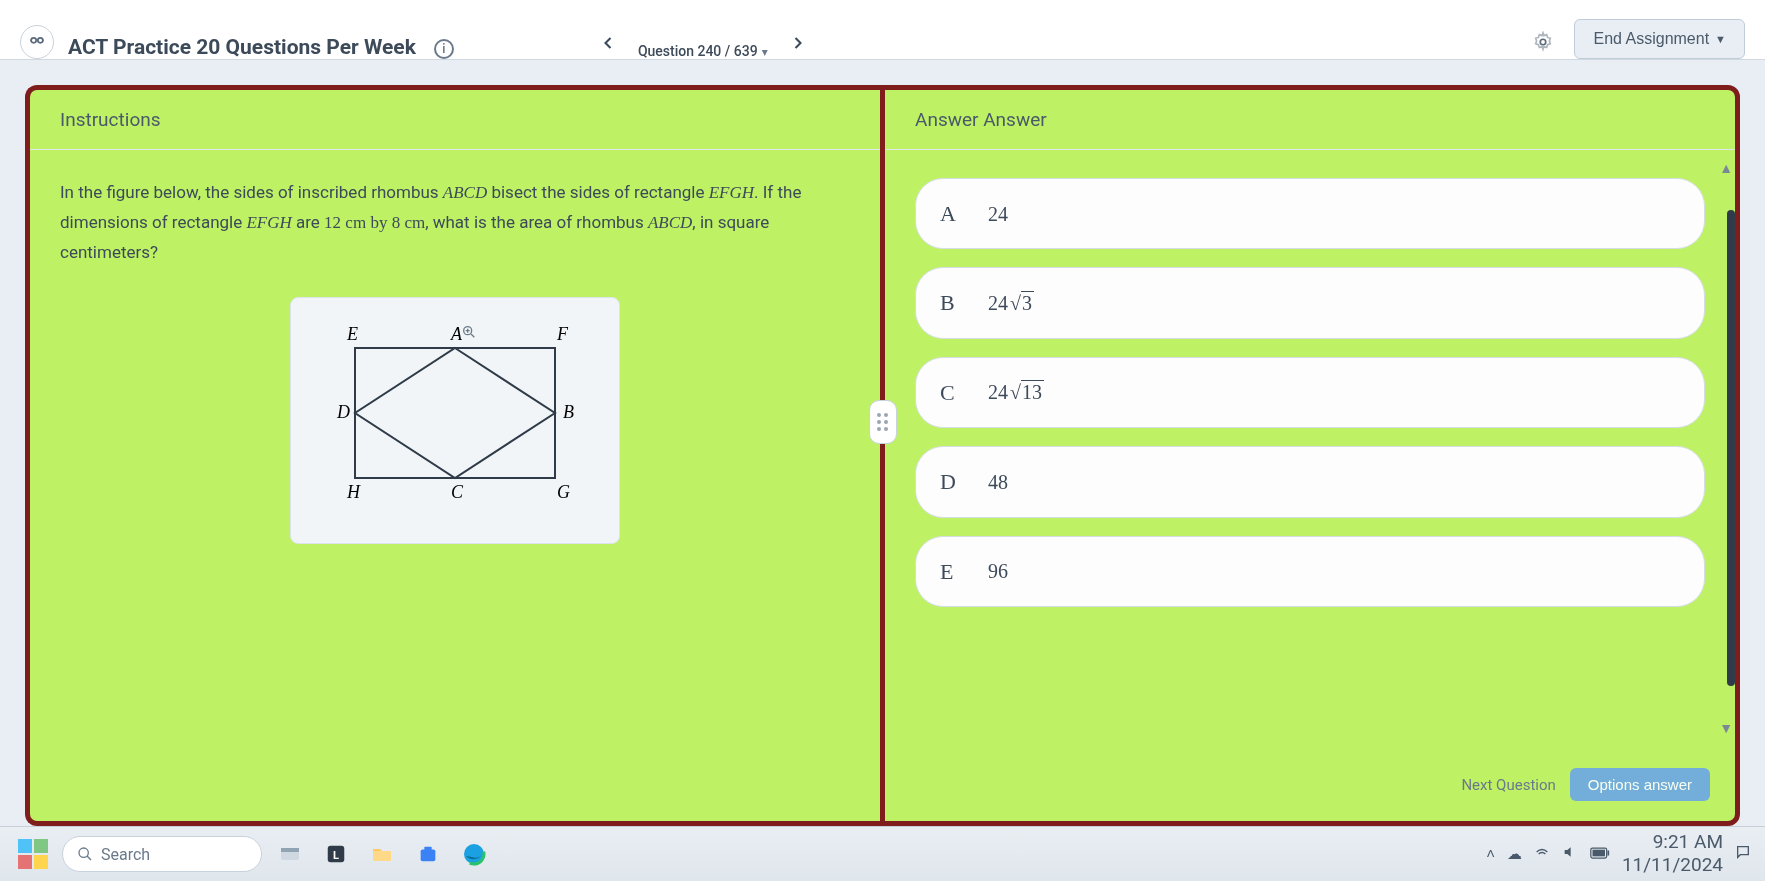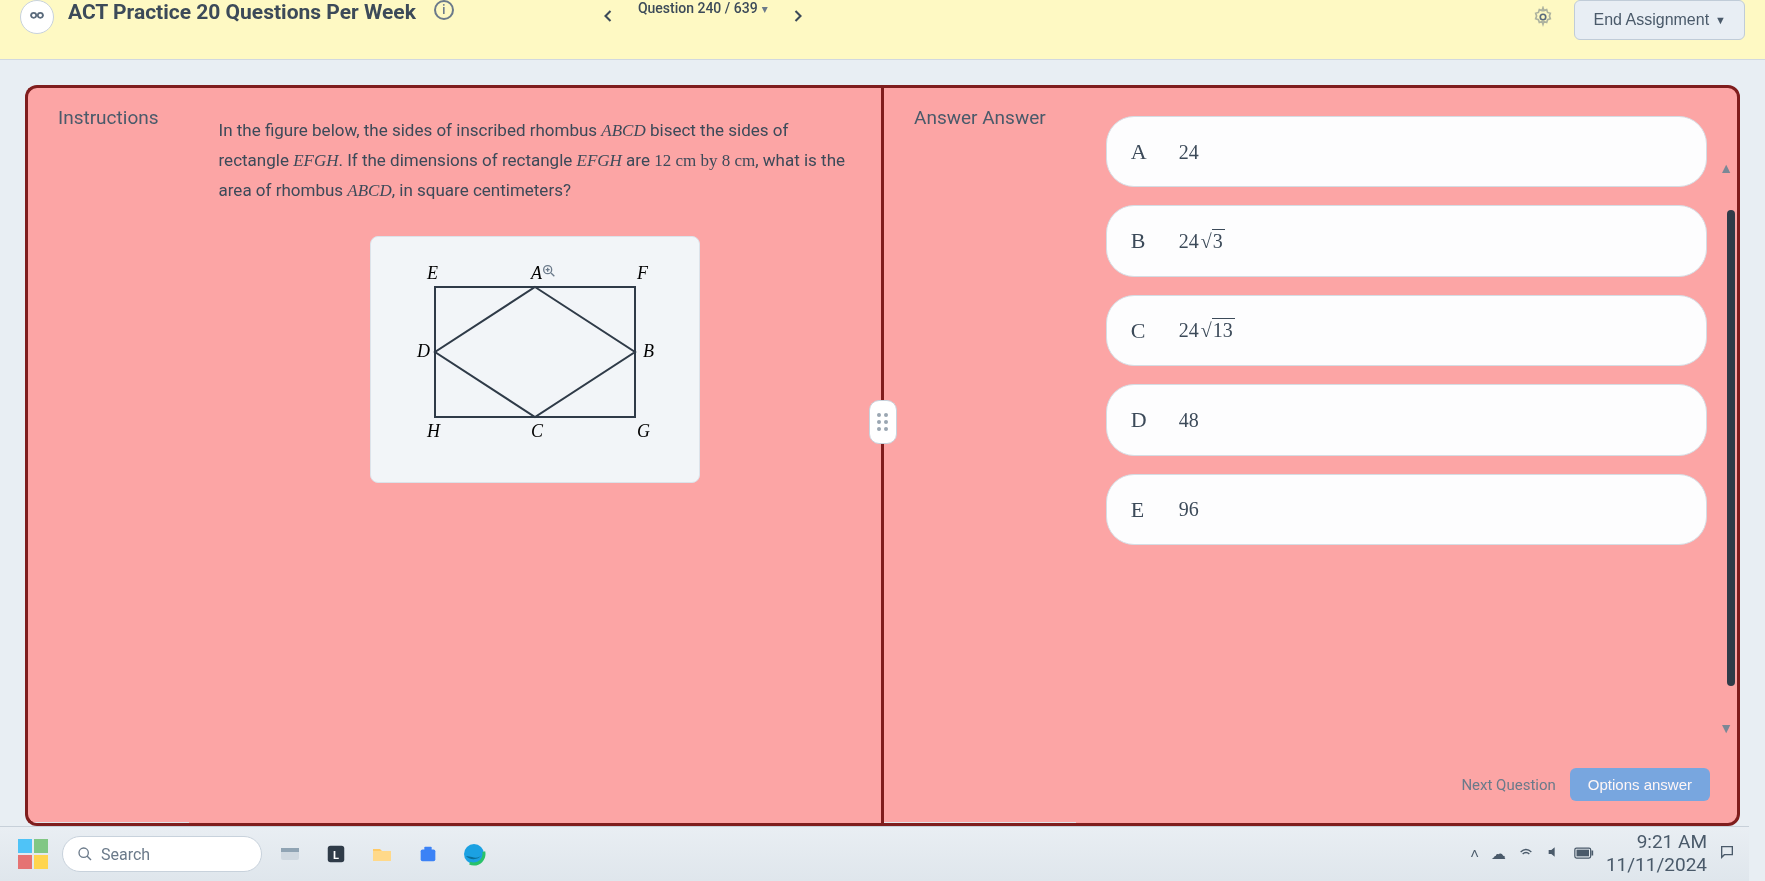--- a/index.html
+++ b/index.html
@@ -8,23 +8,23 @@
     background: #e8eef3;
     width: 1765px;
     height: 881px;
     overflow: hidden;
     position: relative;
   }
 
   
   .topbar {
     height: 60px;
-    background: #fef9c3;
+    background: #ffffff;
     display: flex;
-    align-items: flex-start;
+    align-items: flex-end;
     padding: 0 20px;
     gap: 14px;
     border-bottom: 1px solid #d0d8e0;
   }
   .app-icon {
     width: 34px; height: 34px;
     border-radius: 50%;
     background: #ffffff;
     border: 1px solid #c8d2dc;
     display: flex; align-items: center; justify-content: center;
@@ -73,26 +73,26 @@
   }
 
   
   .content {
     display:flex;
     height: calc(100% - 60px - 55px);
     padding: 25px 25px 0 25px;
     gap: 0;
   }
   .panel {
-    background:#fca5a5;
-    border:3px solid #7f1d1d;
+    background:#bef264;
+    border:5px solid #7f1d1d;
     border-radius:12px;
     flex:1;
     display:flex;
-    flex-direction:row;
+    flex-direction:column;
     overflow:hidden;
   }
   .left-panel { border-top-right-radius:0; border-bottom-right-radius:0; border-right:none;}
   .right-panel { border-top-left-radius:0; border-bottom-left-radius:0;}
   .panel-header {
     padding: 18px 30px;
     font-size: 19px;
     color:#4a5a6a;
     border-bottom:1px solid #e0e6ec;
   }
@@ -204,21 +204,21 @@
     color:#7a8896; font-size:14px;
   }
   .scroll-track {
     position:absolute; right:30px; top:150px; bottom:140px;
     width:8px; background:#2f3b48; border-radius:4px;
   }
 
   
   .taskbar {
     position:absolute;
-    left:0; right:16px; bottom:0;
+    left:0; right:0; bottom:0;
     height:55px;
     background: linear-gradient(180deg,#e9eef3,#dfe6ec);
     border-top:1px solid #c7d0d9;
     display:flex;
     align-items:center;
     padding: 0 14px;
     gap:10px;
   }
   .start-btn {
     width:38px; height:38px;

